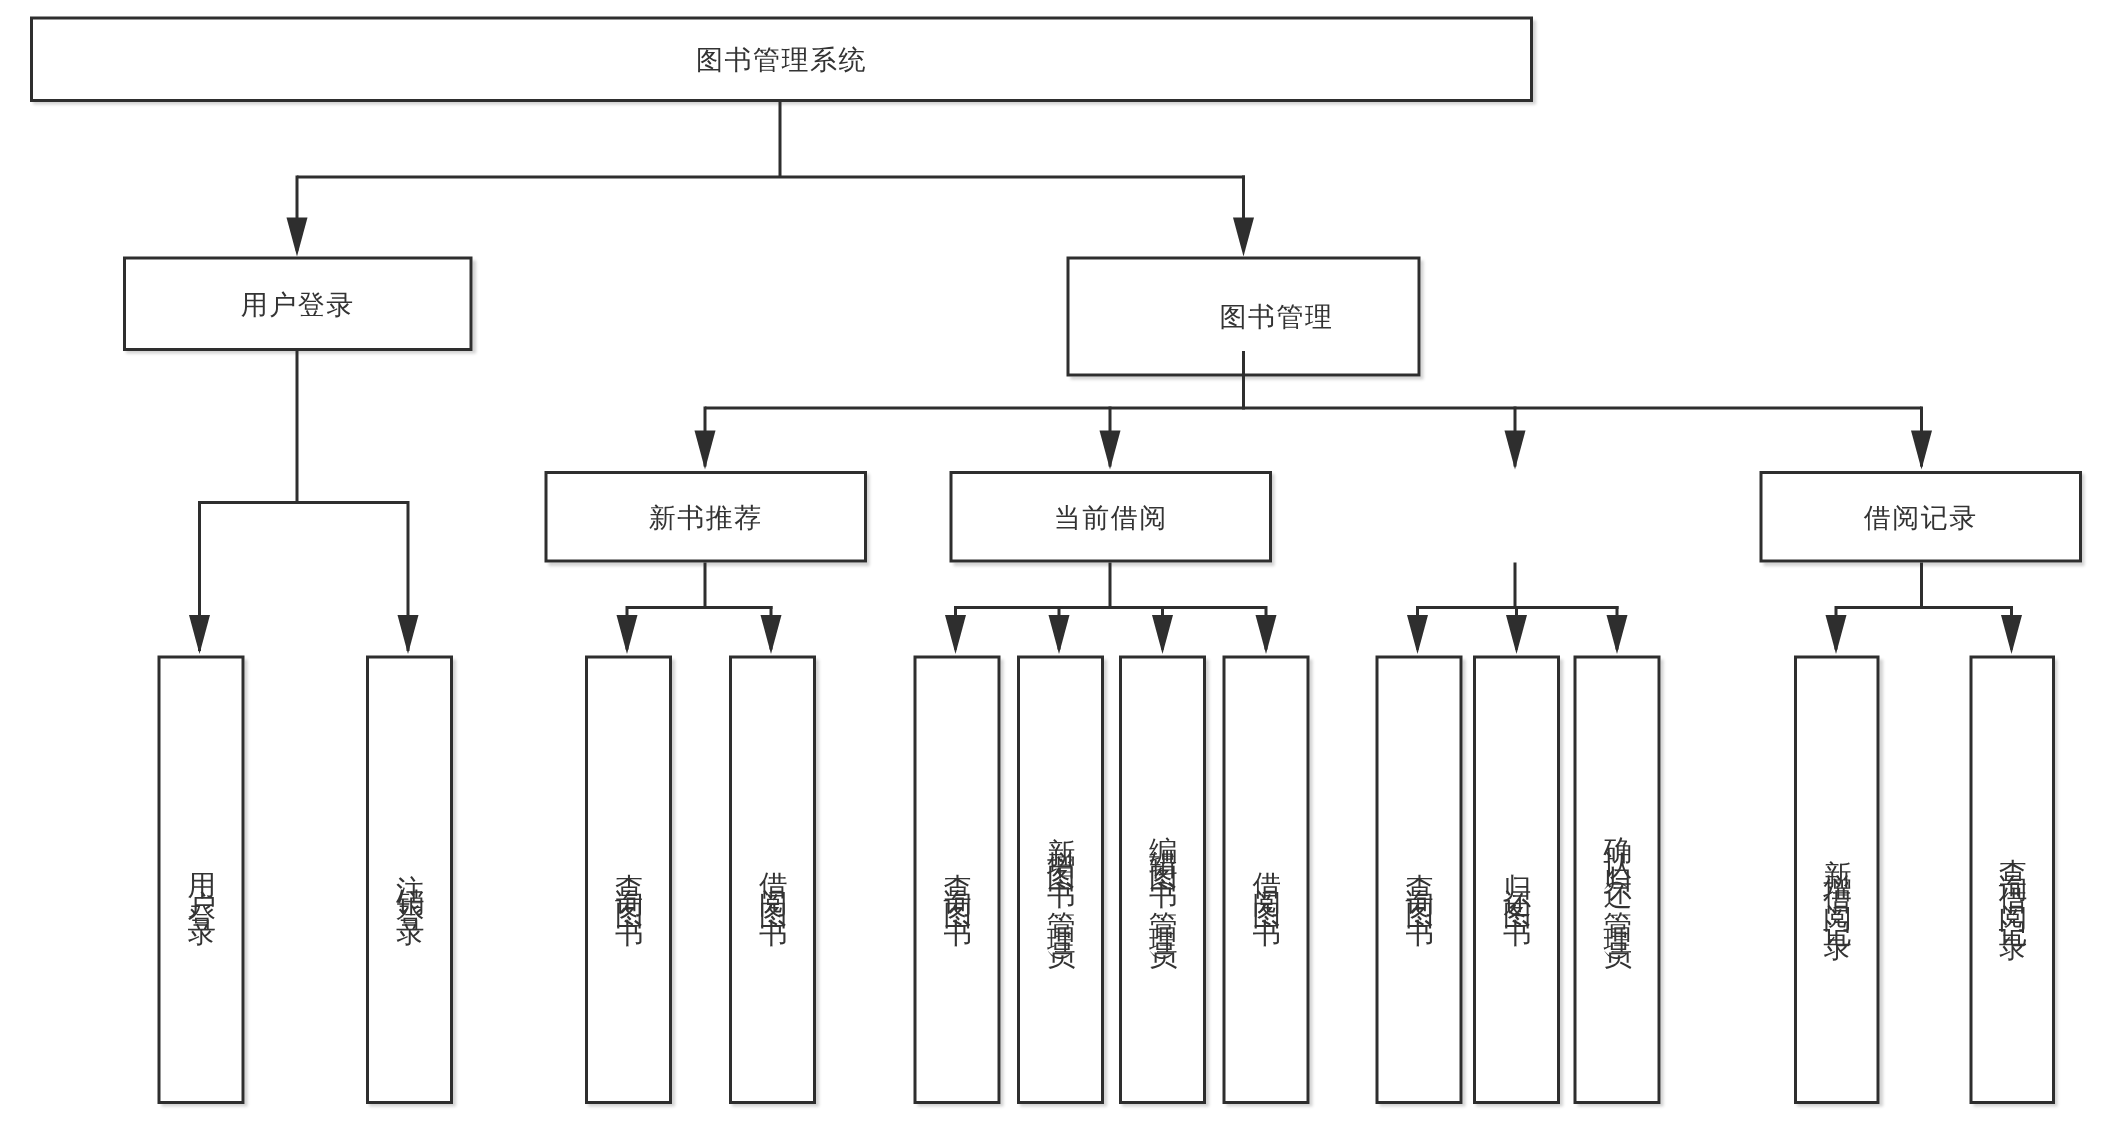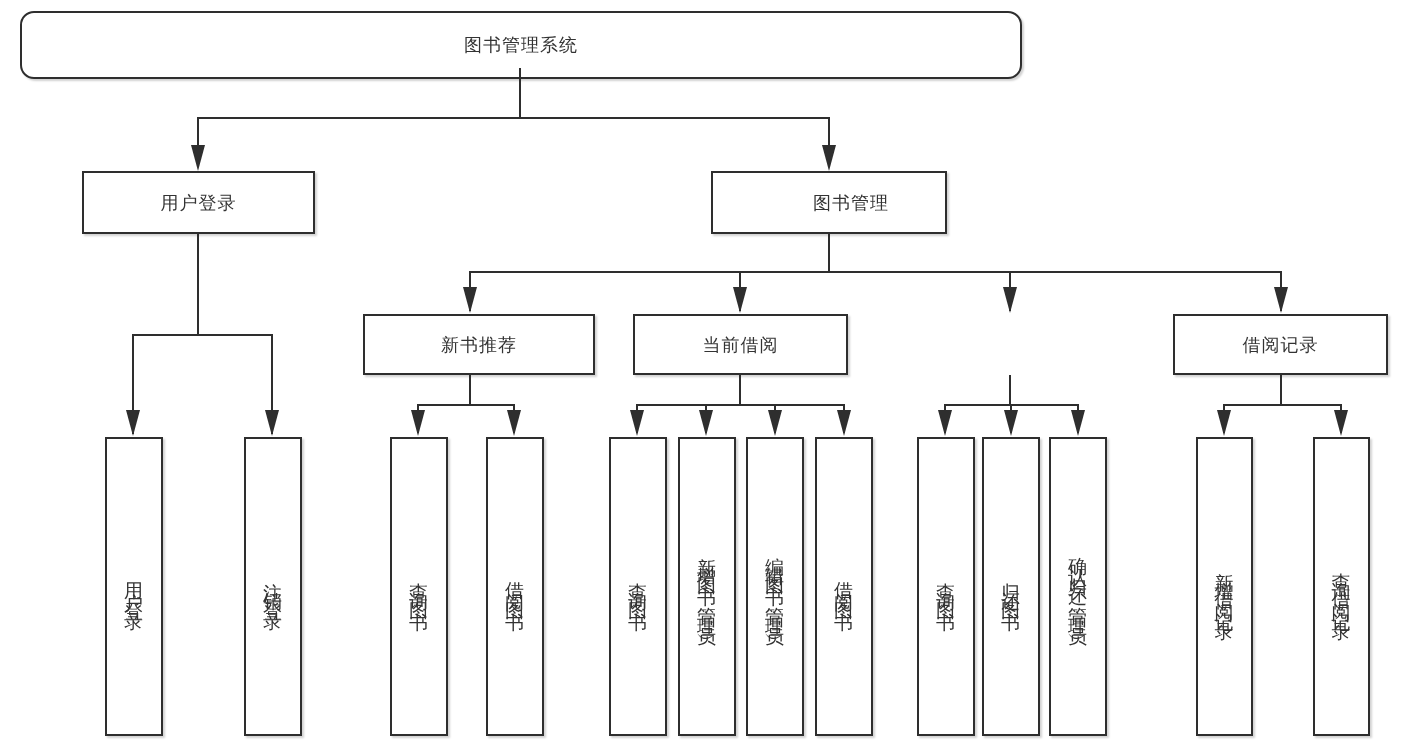--- a/index.html
+++ b/index.html
@@ -27,51 +27,51 @@
   .watermark{
     position:absolute;left:1186px;top:718px;z-index:10;
     font-size:17px;color:#b3b3b3;letter-spacing:1px;white-space:nowrap;
   }
 </style>
 </head>
 <body>
 
 <div class="canvas">
 
-  <div class="node node-h" style="left:20px;top:11px;width:1002px;height:68px;border-radius:14px;">图书管理系统</div>
+  <div class="node node-h" style="left:20px;top:11px;width:1002px;height:57px;">图书管理系统</div>
 
   <div class="vl" style="left:519px;top:68px;height:50px;"></div>
   <div class="hl" style="left:198px;top:117px;width:632px;"></div>
   <div class="vl" style="left:197px;top:117px;height:50px;"></div>
   <div class="arrow" style="left:191px;top:145px;"></div>
   <div class="vl" style="left:828px;top:117px;height:50px;"></div>
   <div class="arrow" style="left:822px;top:145px;"></div>
 
   <div class="node node-h" style="left:82px;top:171px;width:233px;height:63px;">用户登录</div>
-  <div class="node node-h" style="left:711px;top:171px;width:236px;height:63px;padding-left:44px;">图书管理</div>
+  <div class="node node-h" style="left:711px;top:171px;width:236px;height:80px;padding-left:44px;">图书管理</div>
 
   <div class="vl" style="left:197px;top:234px;height:102px;"></div>
   <div class="hl" style="left:133px;top:334px;width:139px;"></div>
   <div class="vl" style="left:132px;top:334px;height:100px;"></div>
   <div class="arrow" style="left:126px;top:410px;"></div>
   <div class="vl" style="left:271px;top:334px;height:100px;"></div>
   <div class="arrow" style="left:265px;top:410px;"></div>
 
   <div class="vl" style="left:828px;top:234px;height:39px;"></div>
   <div class="hl" style="left:470px;top:271px;width:811px;"></div>
   <div class="vl" style="left:469px;top:271px;height:40px;"></div>
   <div class="arrow" style="left:463px;top:287px;"></div>
   <div class="vl" style="left:739px;top:271px;height:40px;"></div>
   <div class="arrow" style="left:733px;top:287px;"></div>
   <div class="vl" style="left:1009px;top:271px;height:40px;"></div>
   <div class="arrow" style="left:1003px;top:287px;"></div>
   <div class="vl" style="left:1280px;top:271px;height:40px;"></div>
   <div class="arrow" style="left:1274px;top:287px;"></div>
 
-  <div class="node node-h" style="left:363px;top:314px;width:232px;height:61px;">新书推荐</div>
+  <div class="node node-h" style="left:363px;top:314px;width:215px;height:61px;">新书推荐</div>
   <div class="node node-h" style="left:633px;top:314px;width:215px;height:61px;">当前借阅</div>
   <div class="node node-h" style="left:1173px;top:314px;width:215px;height:61px;">借阅记录</div>
 
   <div class="vl" style="left:469px;top:375px;height:31px;"></div>
   <div class="hl" style="left:418px;top:404px;width:97px;"></div>
   <div class="vl" style="left:417px;top:404px;height:29px;"></div>
   <div class="arrow" style="left:411px;top:410px;"></div>
   <div class="vl" style="left:513px;top:404px;height:29px;"></div>
   <div class="arrow" style="left:507px;top:410px;"></div>
 

